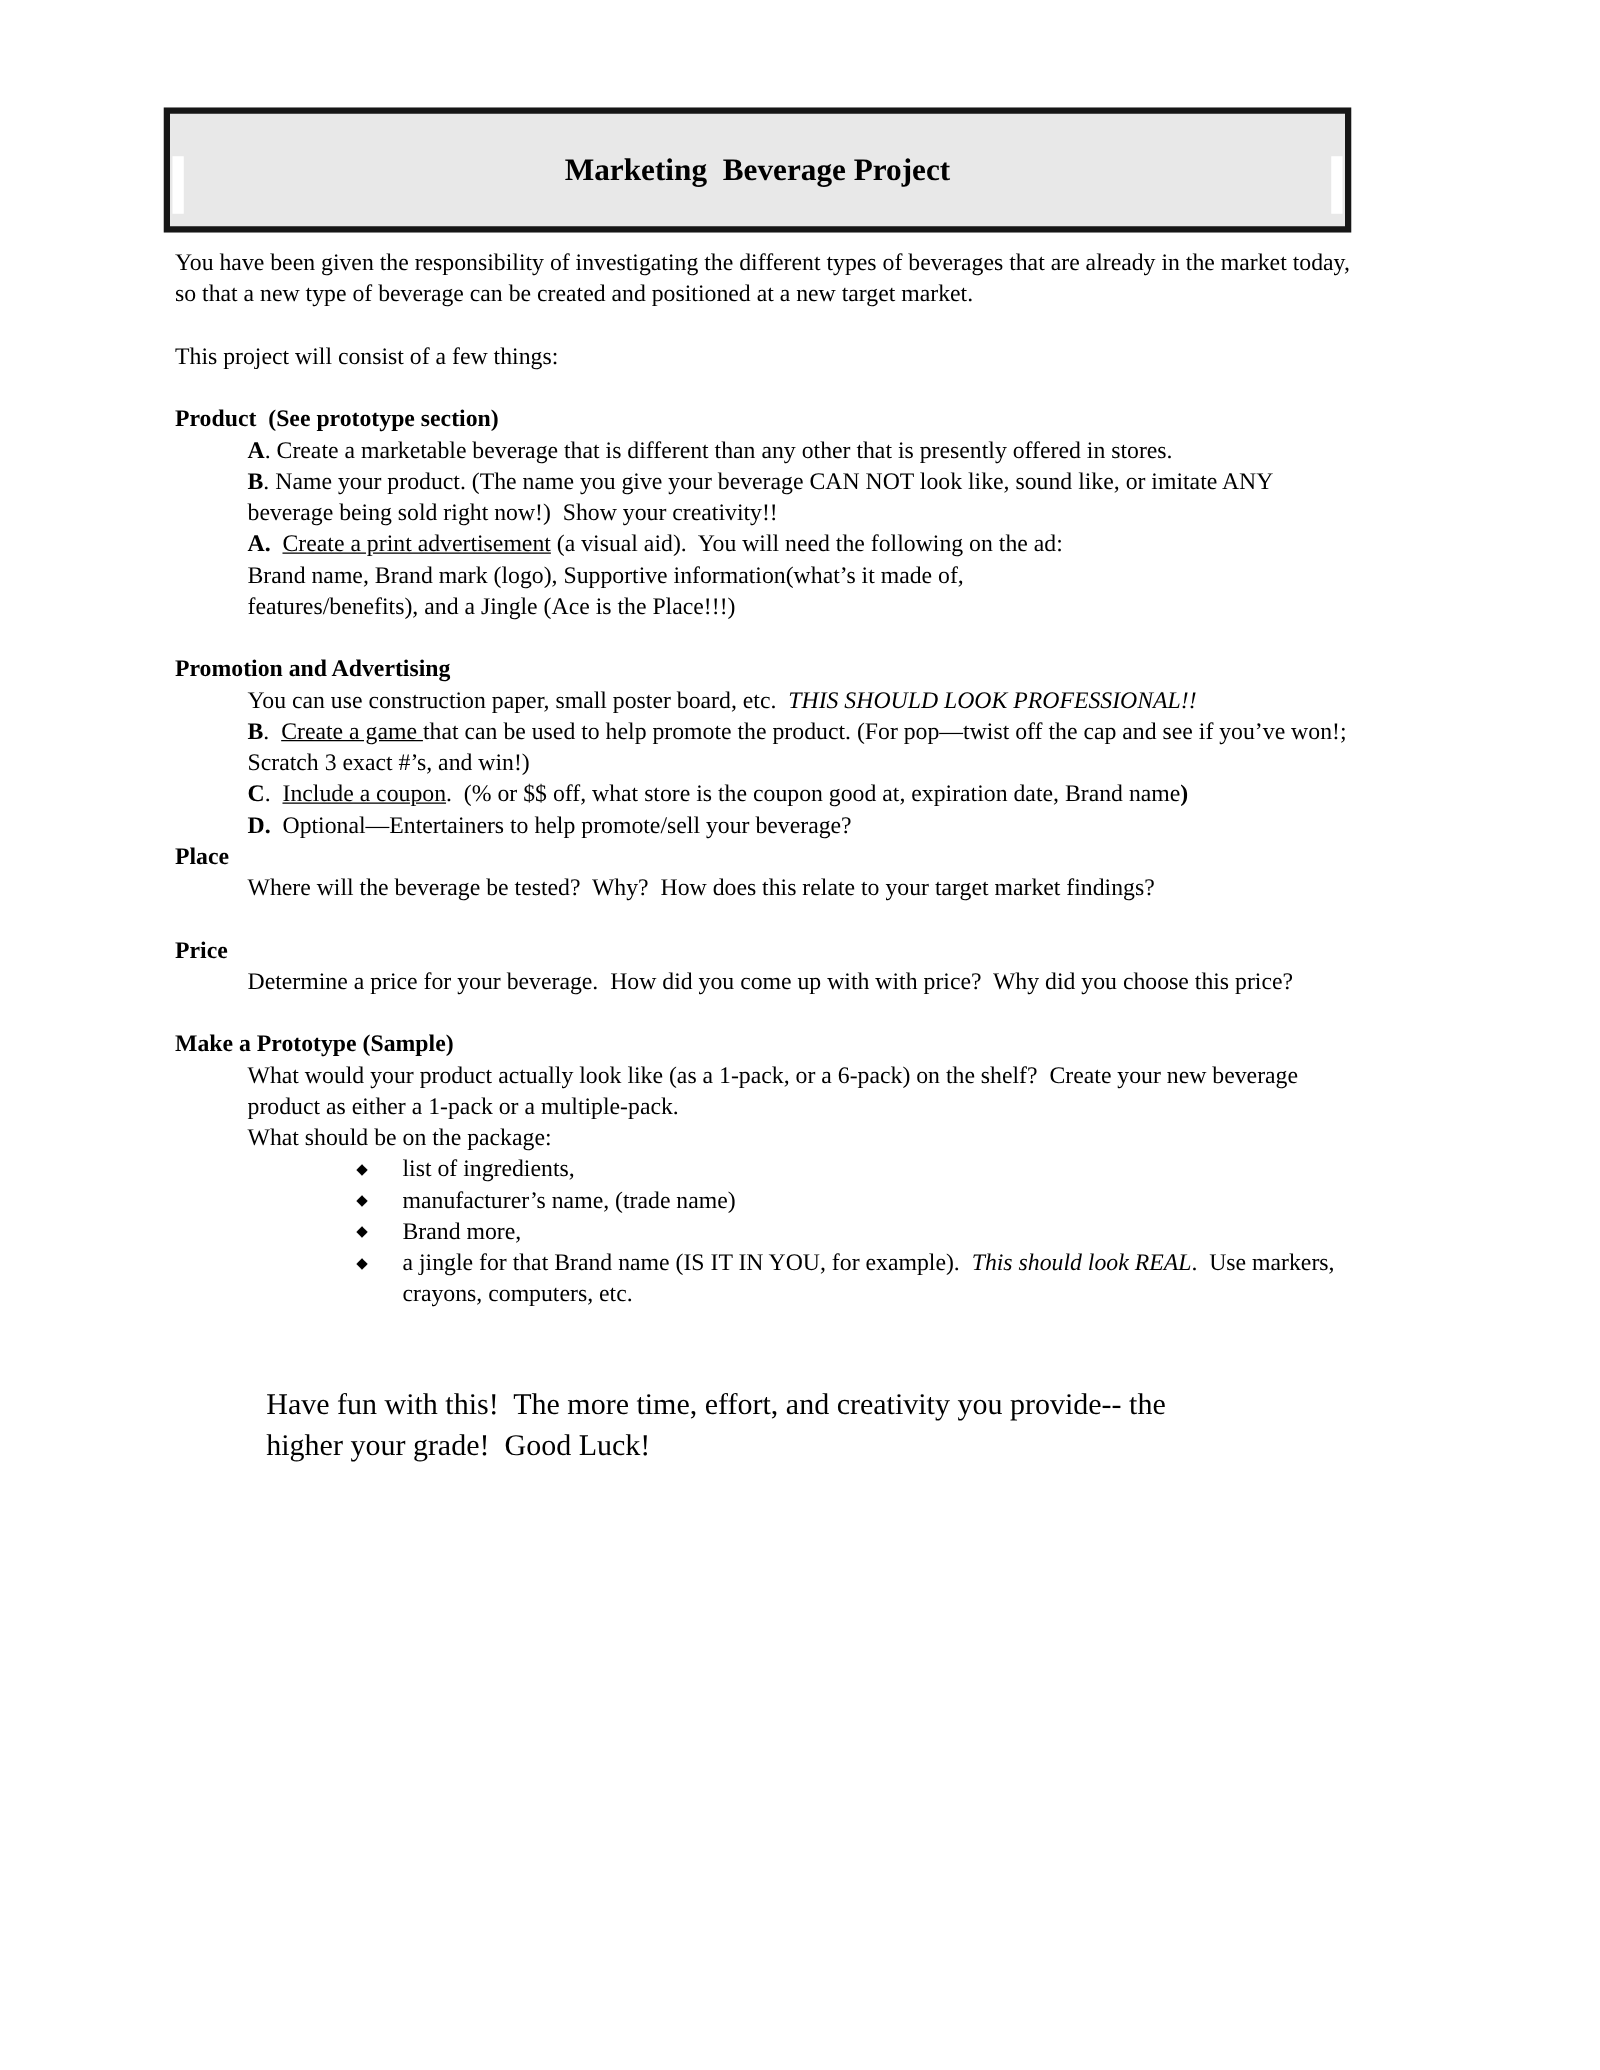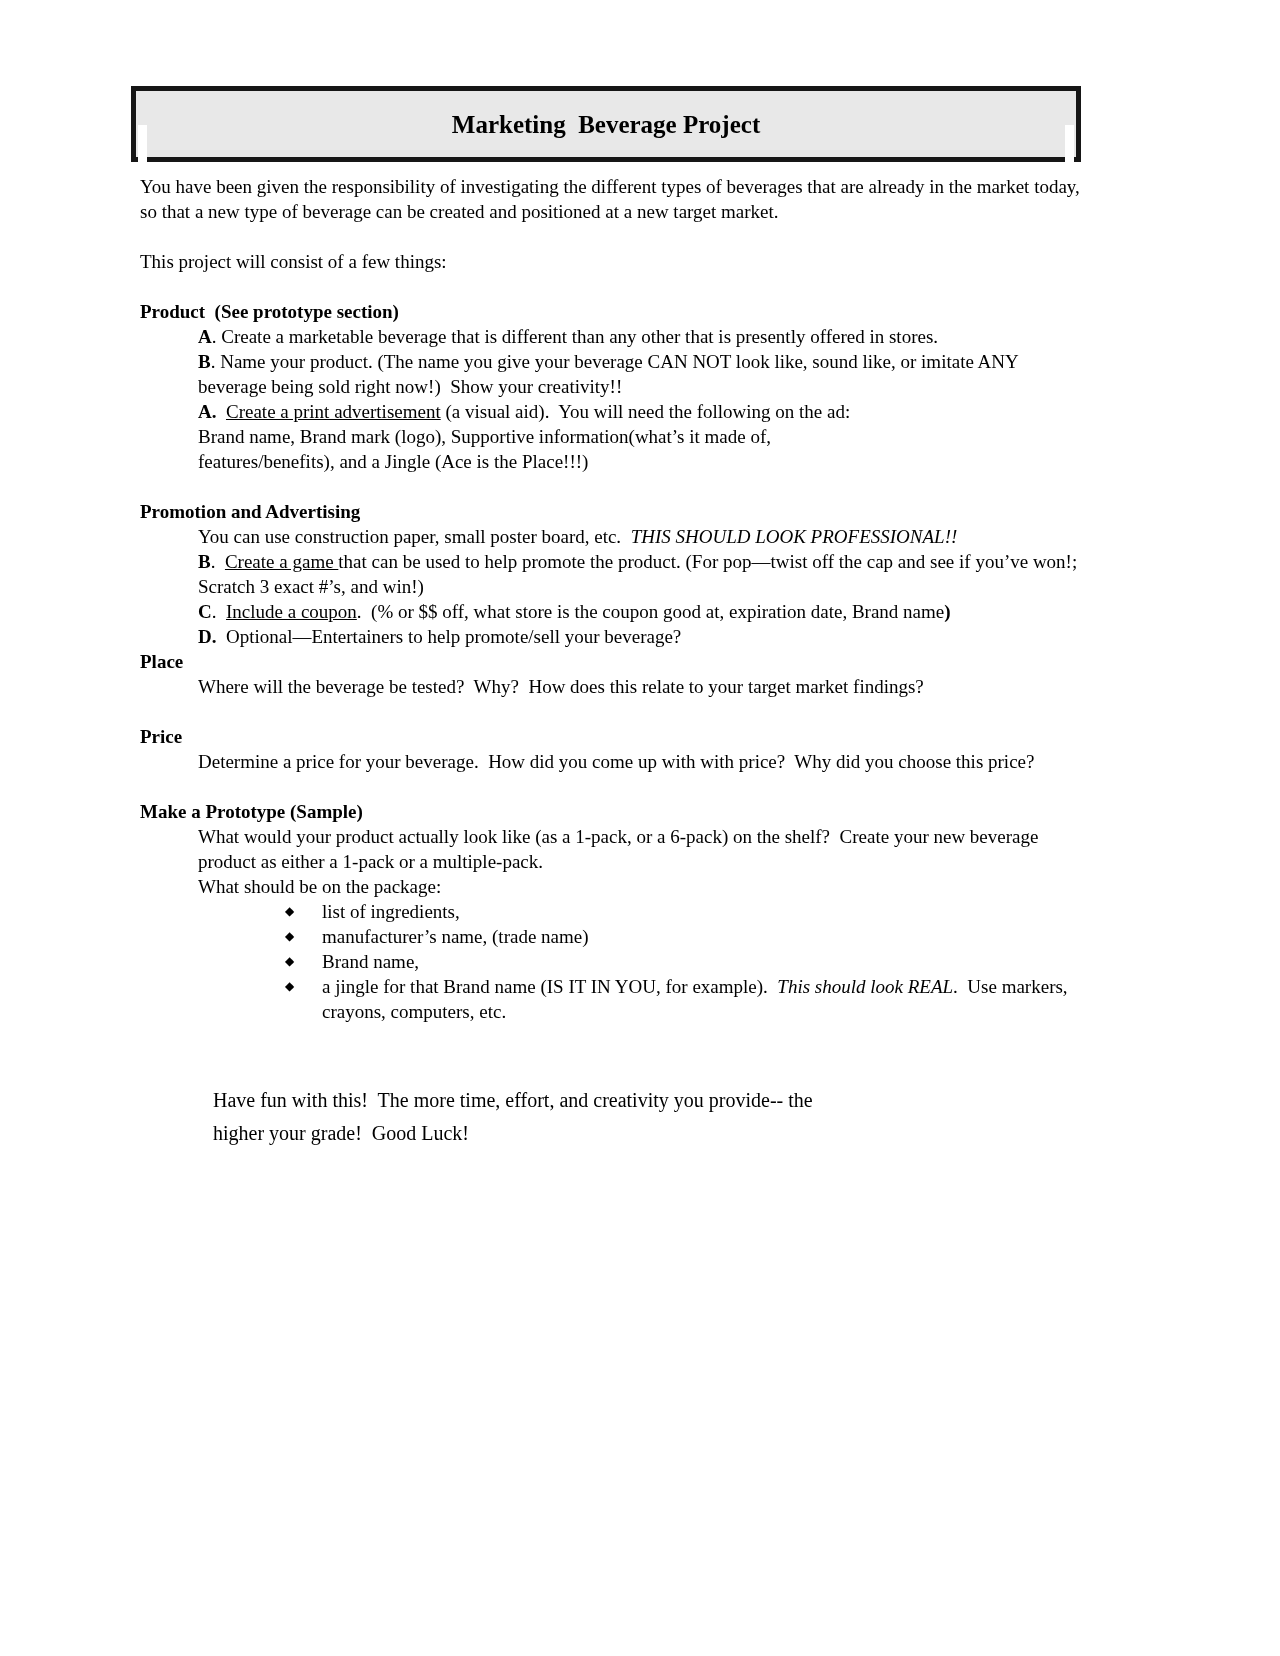--- a/index.html
+++ b/index.html
@@ -11,21 +11,21 @@
     font-family: "Liberation Serif", serif;
     font-size: 19px;
     line-height: 25px;
     color: #000000;
     overflow: hidden;
   }
   .t { white-space: pre-wrap; }
   .banner {
     position: relative;
     margin: 86px 199px 0 131px;
-    height: 76px;
+    height: 100px;
     border: 5px solid #161616;
     background: #e8e8e8;
     display: flex;
     align-items: center;
     justify-content: center;
   }
   .banner-title {
     margin: 0;
     font-size: 25px;
     font-weight: bold;
@@ -56,21 +56,21 @@
   }
   .glyph {
     flex: none;
     width: 37px;
     font-size: 12px;
     line-height: 25px;
   }
   .btext { flex: 1; }
   .closing {
     margin: 60px 0 0 73px;
-    font-size: 20px;
+    font-size: 24px;
     line-height: 33px;
     white-space: pre;
   }
 </style>
 </head>
 <body>
 
 <div class="page">
 
   <div class="banner">
@@ -121,21 +121,21 @@
         <div class="bullet">
           <span class="glyph">◆</span>
           <span class="btext t">list of ingredients,</span>
         </div>
         <div class="bullet">
           <span class="glyph">◆</span>
           <span class="btext t">manufacturer’s name, (trade name)</span>
         </div>
         <div class="bullet">
           <span class="glyph">◆</span>
-          <span class="btext t">Brand name,</span>
+          <span class="btext t">Brand more,</span>
         </div>
         <div class="bullet">
           <span class="glyph">◆</span>
           <span class="btext"><span class="t">a jingle for that Brand name (IS IT IN YOU, for example).  </span><span class="i t">This should look REAL</span><span class="t">.  Use markers, crayons, computers, etc.</span></span>
         </div>
       </div>
     </section>
 
     <p class="closing">Have fun with this!  The more time, effort, and creativity you provide-- the
 higher your grade!  Good Luck!</p>

